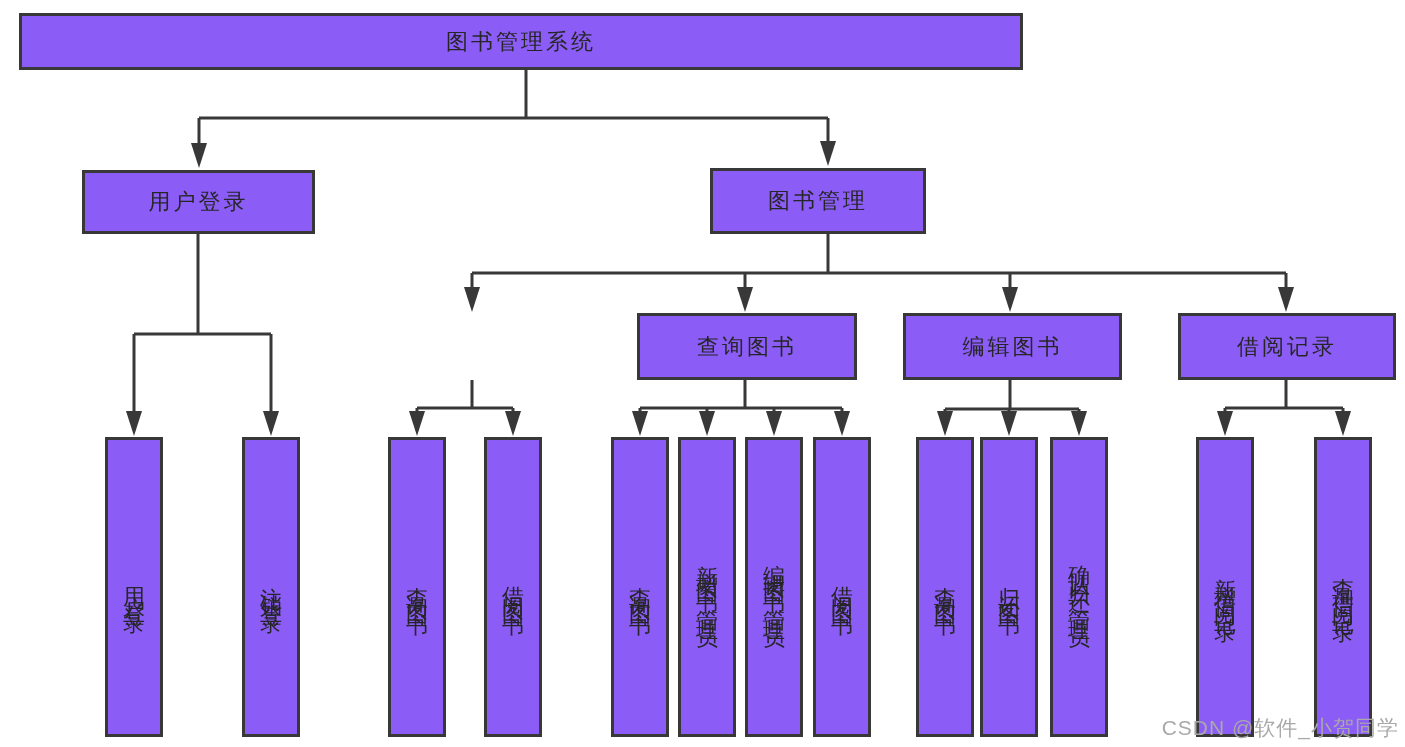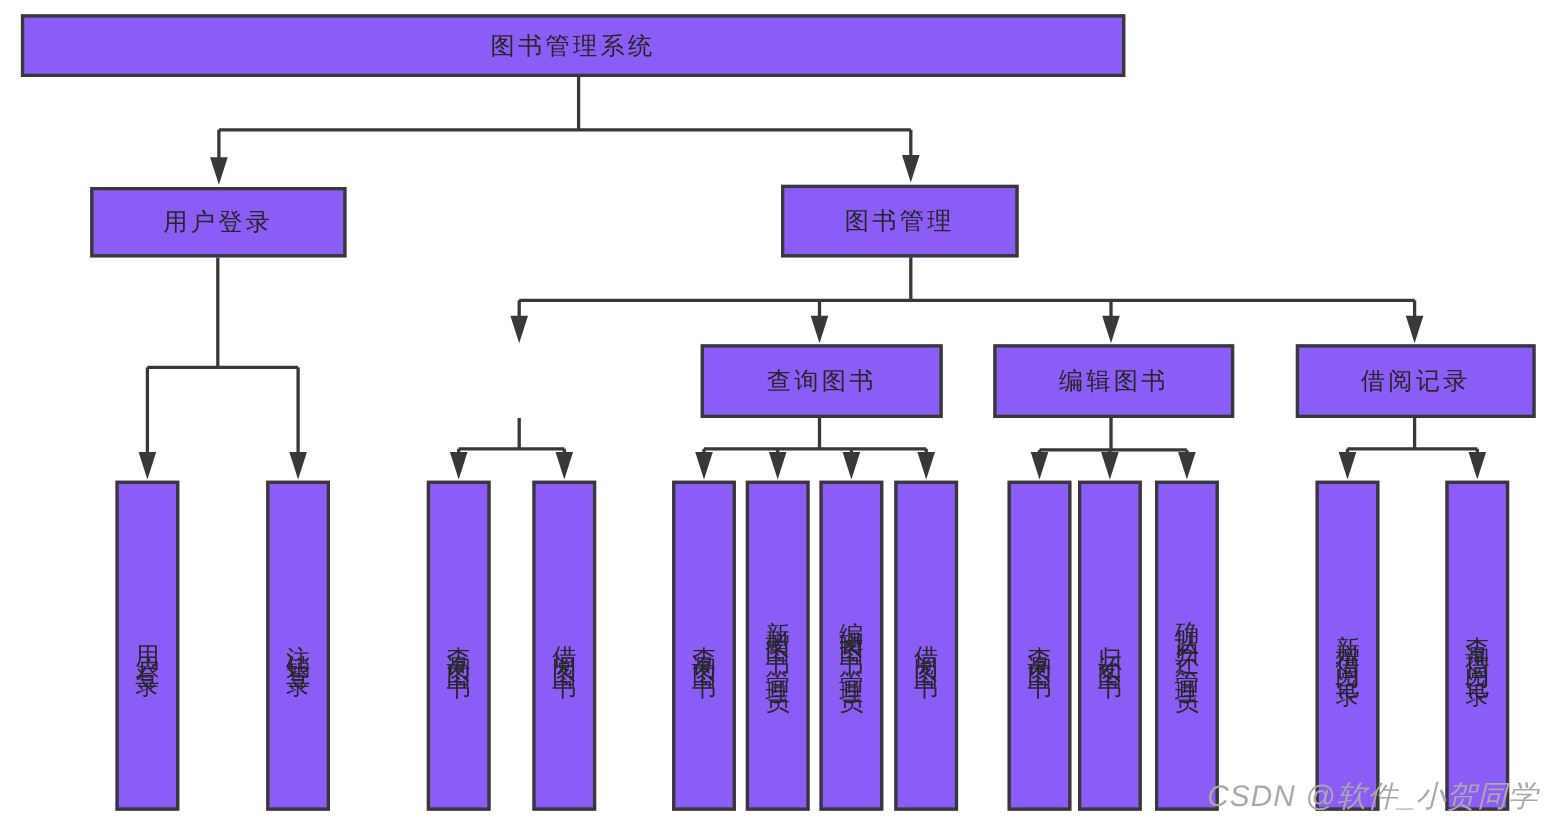--- a/index.html
+++ b/index.html
@@ -27,25 +27,24 @@
     text-orientation:mixed;
     font-size:22px;
     letter-spacing:9px;
     line-height:1;
     white-space:nowrap;
   }
   .watermark{
     position:absolute;
     right:6px;
     bottom:5px;
-    font-size:27px;
+    font-size:21px;
     color:#a9a9a9;
     letter-spacing:1px;
     white-space:nowrap;
-    font-style:italic;
   }
 </style>
 </head>
 <body>
 
 <div class="canvas">
 
   <svg class="connectors" viewBox="0 0 1405 747" xmlns="http://www.w3.org/2000/svg">
     <g stroke="#383838" stroke-width="3" fill="none">
 

